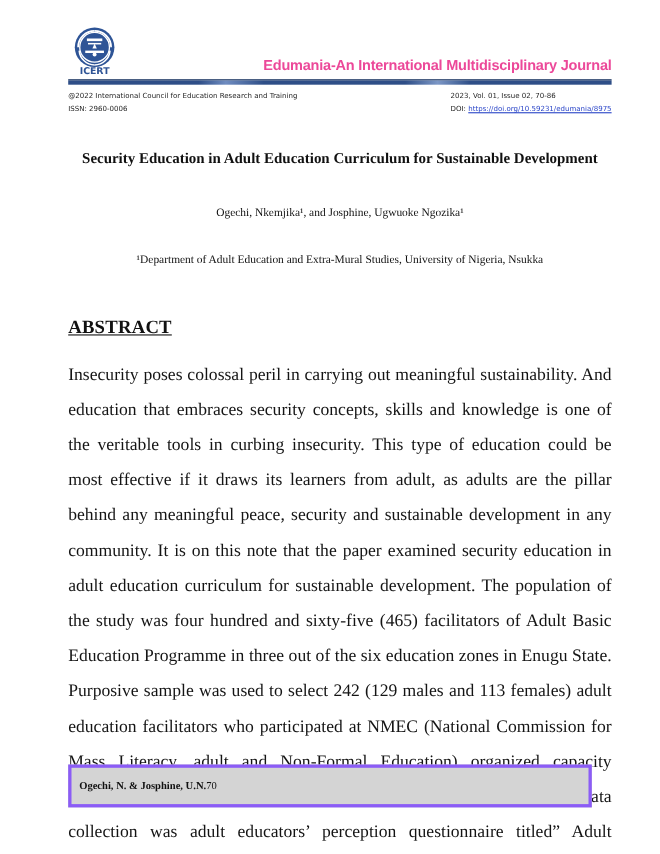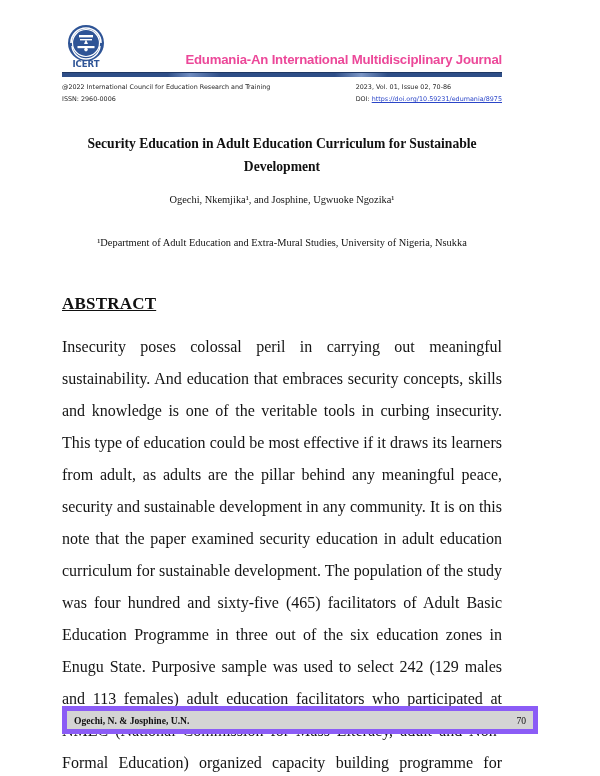--- a/index.html
+++ b/index.html
@@ -15,21 +15,21 @@
     color: #1a1a1a;
     overflow: hidden;
   }
 
   .page {
     position: relative;
     width: 600px;
     height: 776px;
     background: #ffffff;
     box-sizing: border-box;
-    padding: 24px 98px 0 62px;
+    padding: 24px 44px 0 62px;
   }
 
   
   .masthead {
     display: flex;
     align-items: flex-end;
     justify-content: space-between;
     height: 46px;
   }
 
@@ -91,21 +91,21 @@
     font-weight: bold;
     font-size: 13.6px;
     line-height: 1.75;
     text-align: center;
     color: #111111;
     padding: 0 4px;
   }
 
   
   .authors {
-    margin-top: 13px;
+    margin-top: 31px;
     text-align: center;
     font-size: 10.4px;
     line-height: 1.6;
     color: #111111;
   }
   .affiliation {
     margin-top: 26px;
     text-align: center;
     font-size: 10.4px;
     line-height: 1.6;
@@ -130,27 +130,26 @@
     color: #141414;
     hyphens: none;
   }
 
   
   .footer {
     position: absolute;
     left: 62px;
     right: 62px;
     bottom: 42px;
-    height: 28px;
+    height: 39px;
     background: #D4D4D4;
-    border: 5px solid #8b5cf6;
+    border: 3px solid #8b5cf6;
     box-sizing: border-box;
     display: flex;
     align-items: center;
-    justify-content: space-between;
     padding: 0 7px;
     font-weight: bold;
     font-size: 9.6px;
     color: #111111;
   }
   .footer-page { font-weight: normal; font-size: 9.6px; }
 </style>
 </head>
 <body>
 

